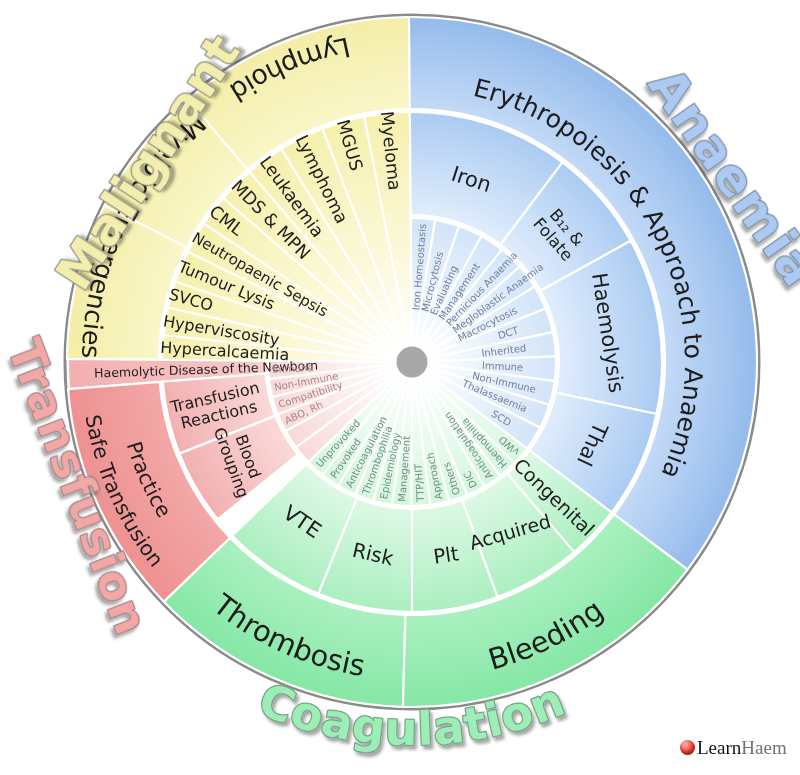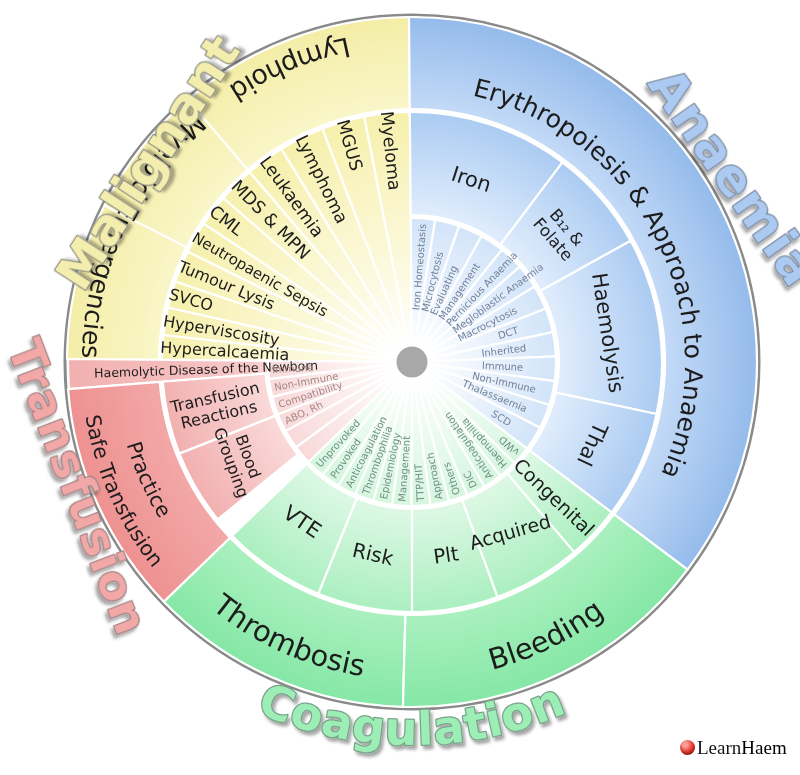--- a/index.html
+++ b/index.html
@@ -7,21 +7,21 @@
   svg{position:absolute;left:0;top:0;}
   .seg{stroke:#ffffff;stroke-width:2.2;stroke-linejoin:round;}
   text{user-select:none;font-family:"DejaVu Sans",sans-serif;}
   .corner{font-weight:bold;paint-order:stroke;stroke-linejoin:round;letter-spacing:1px;filter:url(#f3d);}
   .logo{position:absolute;left:680px;top:737px;display:flex;align-items:center;
         font-family:"Liberation Serif",serif;font-size:19px;line-height:21px;}
   .logo-dot{width:15px;height:15px;border-radius:50%;margin-right:2px;
         background:radial-gradient(circle at 35% 30%,#ff9d94 15%,#e2342a 55%,#9c1710 100%);
         box-shadow:inset 0 -2px 3px rgba(0,0,0,.25);}
   .logo-learn{color:#151515;}
-  .logo-haem{color:#000000;}
+  .logo-haem{color:#737373;}
 </style>
 </head>
 <body>
 
 <div id="stage">
   <svg id="wheel" width="800" height="775" viewBox="0 0 800 775">
       <defs>
         <radialGradient id="y-outer" gradientUnits="userSpaceOnUse" cx="412" cy="362" r="348">
           <stop offset="0.7" stop-color="#faf7cc"></stop>
           <stop offset="1" stop-color="#f4eda6"></stop>

